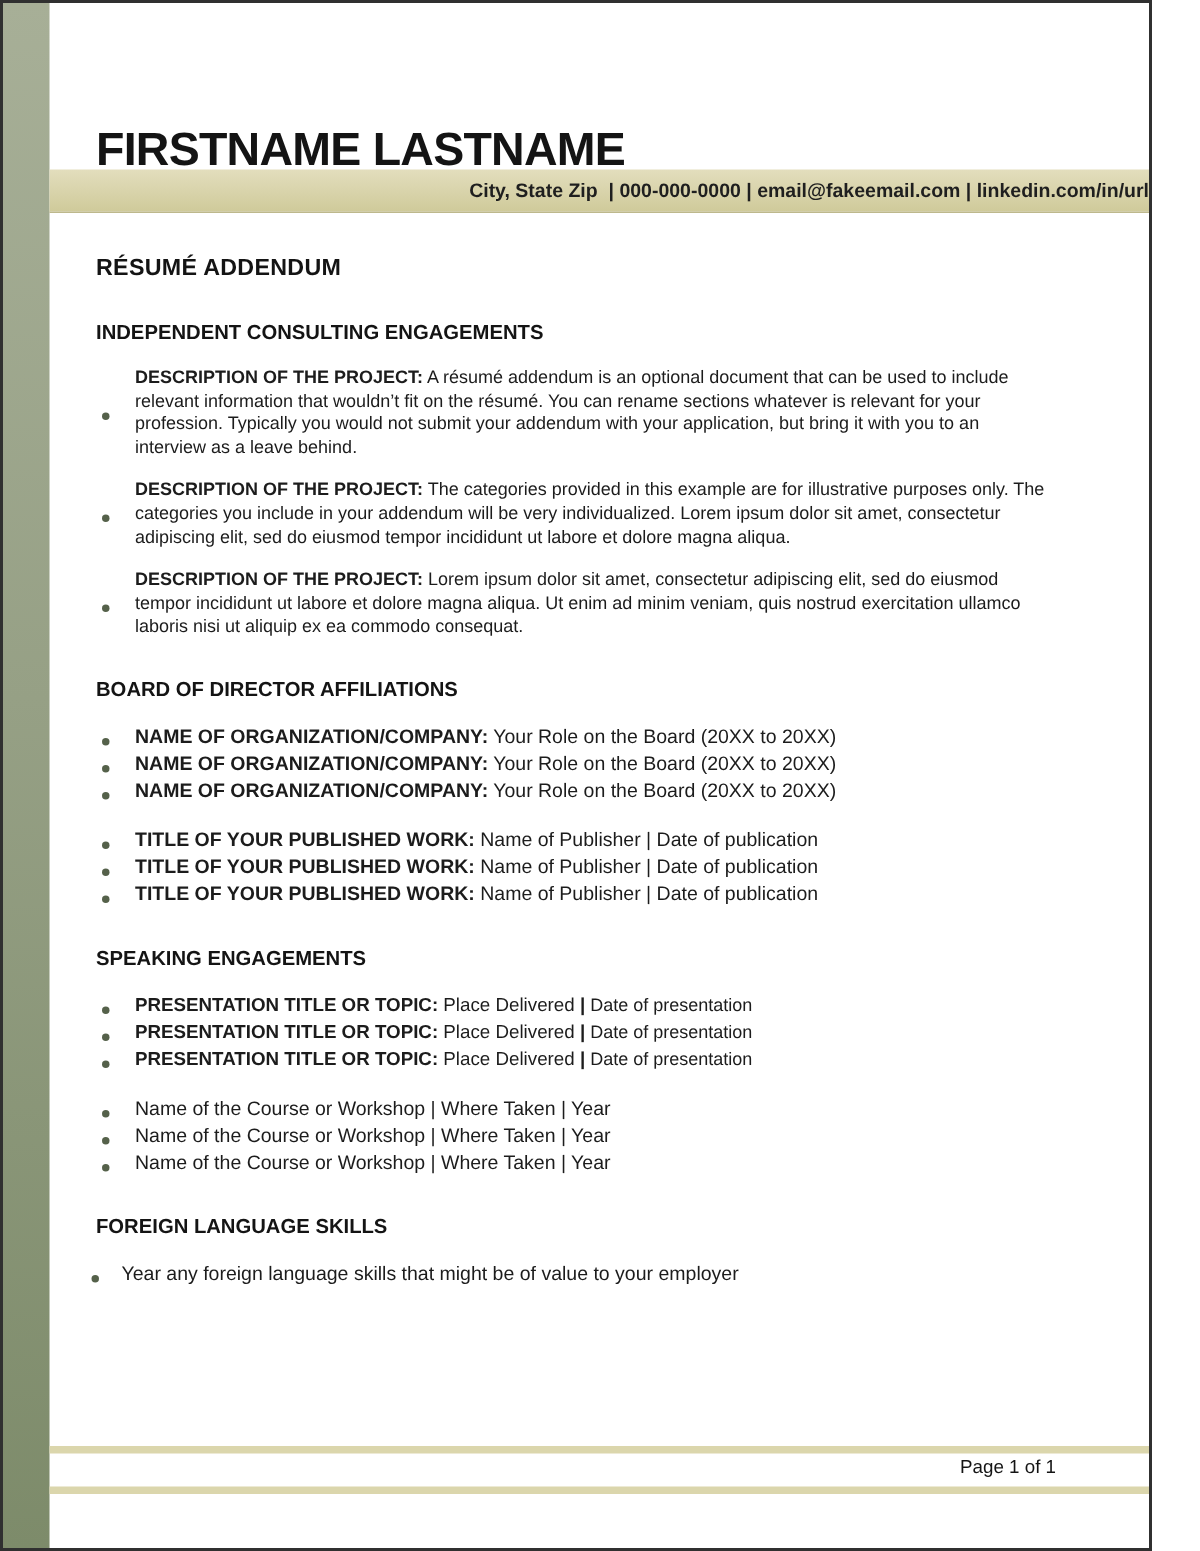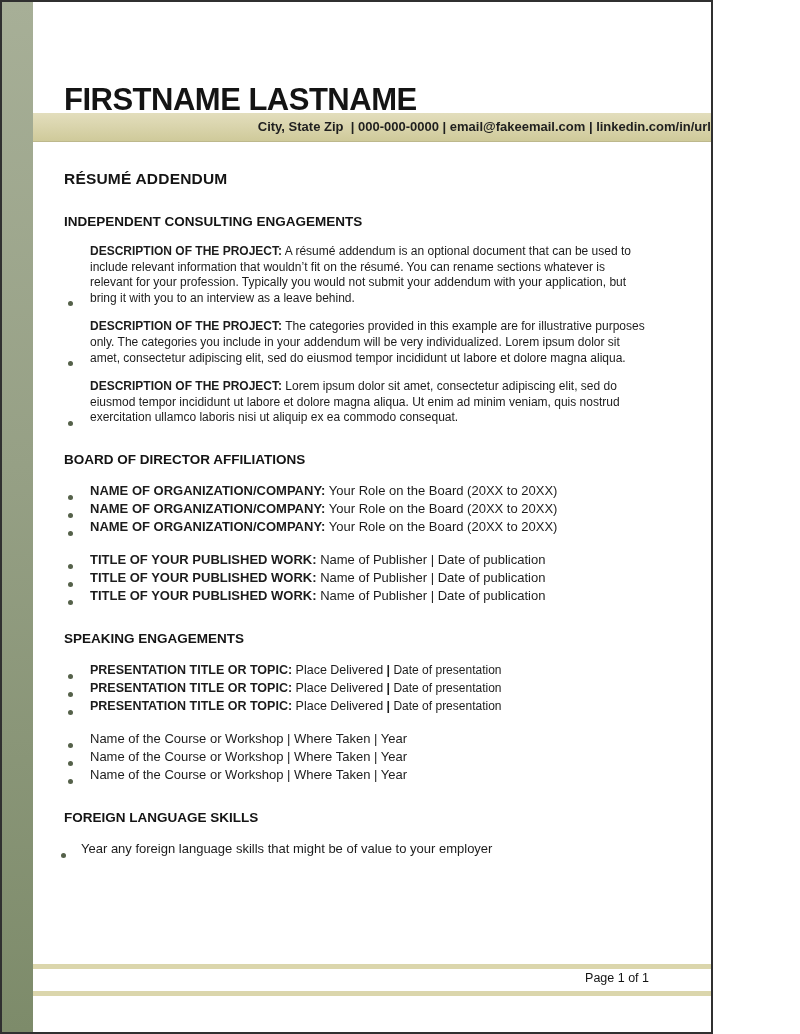--- a/index.html
+++ b/index.html
@@ -1,21 +1,21 @@
 <!DOCTYPE html>
 <html><head>
 <meta charset="utf-8">
 <style>
   html, body { margin: 0; padding: 0; background: #ffffff; }
   * { box-sizing: border-box; }
   body { font-family: "Liberation Sans", sans-serif; color: #1a1a1a; }
 
   .page {
     position: relative;
-    width: 713px;
+    width: 768px;
     height: 1034px;
     background: #ffffff;
     border: 2px solid #303030;
     overflow: hidden;
   }
 
   .accent-bar {
     position: absolute;
     left: 0; top: 0; bottom: 0;
     width: 31px;
@@ -65,21 +65,21 @@
 
   .section-heading {
     margin: 26px 0 0 0;
     font-size: 13.5px;
     font-weight: 700;
     color: #141414;
   }
 
   ul { list-style: none; margin: 0; padding: 0; }
 
-  li.bullet-item { display: flex; align-items: flex-end; }
+  li.bullet-item { display: flex; align-items: center; }
   .dot {
     flex: 0 0 auto;
     width: 5px; height: 5px;
     border-radius: 50%;
     background: #55614a;
     margin: 6px 17px 0 4px;
   }
 
   
   .desc-list { margin-top: 15px; }

